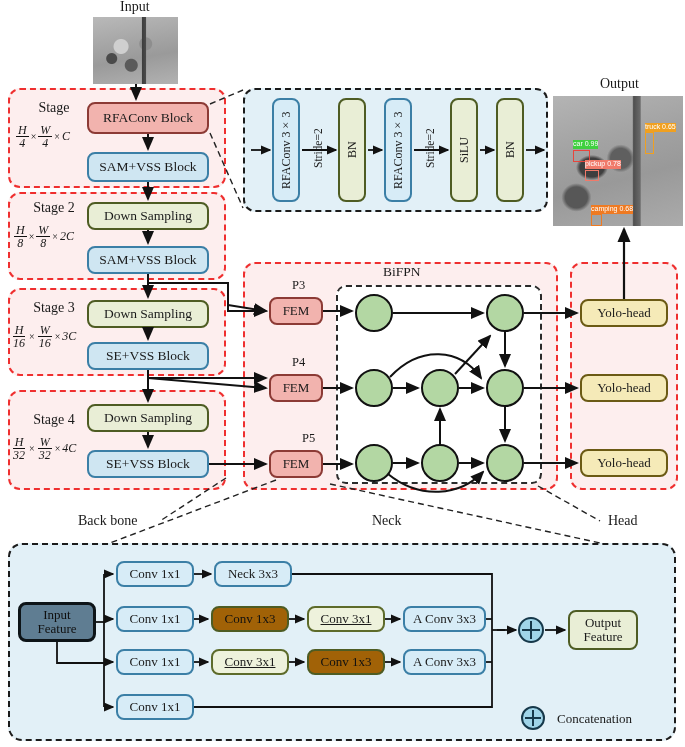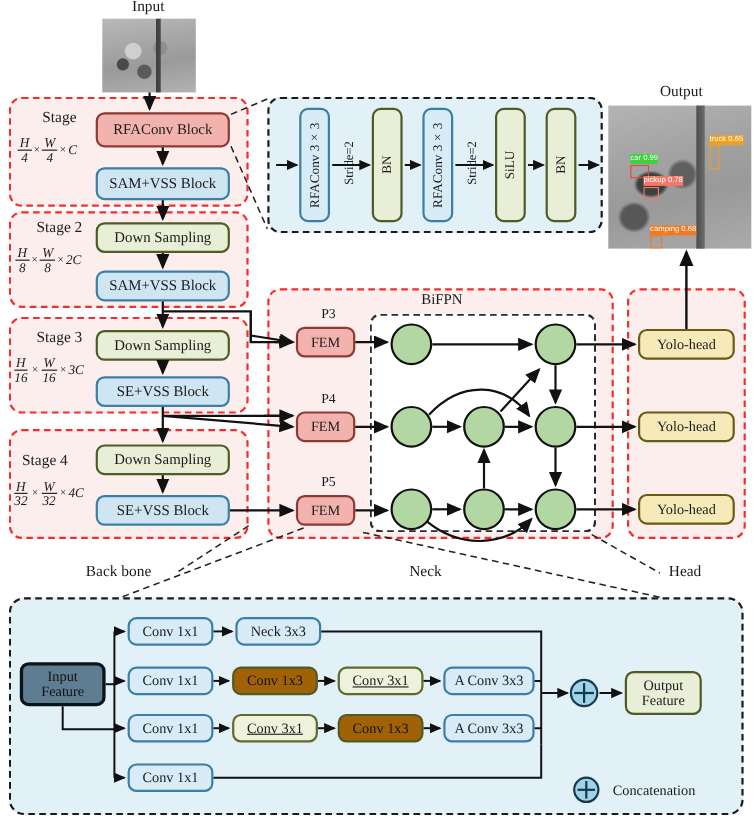--- a/index.html
+++ b/index.html
@@ -144,21 +144,21 @@
   <span class="frac">
       <span class="num it">W</span>
       <span class="den">16</span>
     </span>
   <span class="op">×</span>
     <span class="it">3C</span>
 </div>
 <div class="blk blk-olive" style="left:87px;top:300px;width:122px;height:28px;font-size:13.5px;">Down Sampling</div>
 <div class="blk blk-blue" style="left:87px;top:342px;width:122px;height:28px;font-size:13.5px;">SE+VSS Block</div>
 
-<div class="lbl" style="left:20px;top:412px;width:68px;text-align:left;font-size:14px;">Stage 4</div>
+<div class="lbl" style="left:20px;top:412px;width:68px;text-align:center;font-size:14px;">Stage 4</div>
 <div class="mathline" style="position:absolute;left:11px;top:436px;">
   <span class="frac">
       <span class="num it">H</span>
       <span class="den">32</span>
     </span>
   <span class="op">×</span>
   <span class="frac">
       <span class="num it">W</span>
       <span class="den">32</span>
     </span>
@@ -210,21 +210,21 @@
 <div class="blk blk-red" style="left:269px;top:297px;width:54px;height:28px;font-size:13px;">FEM</div>
 <div class="node" style="left:355px;top:294px;width:38px;height:38px;"></div>
 <div class="node" style="left:486px;top:294px;width:38px;height:38px;"></div>
 
 <div class="lbl" style="left:292px;top:355px;font-size:12.5px;">P4</div>
 <div class="blk blk-red" style="left:269px;top:374px;width:54px;height:28px;font-size:13px;">FEM</div>
 <div class="node" style="left:355px;top:369px;width:38px;height:38px;"></div>
 <div class="node" style="left:421px;top:369px;width:38px;height:38px;"></div>
 <div class="node" style="left:486px;top:369px;width:38px;height:38px;"></div>
 
-<div class="lbl" style="left:292px;top:431px;font-size:12.5px;">P5</div>
+<div class="lbl" style="left:302px;top:431px;font-size:12.5px;">P5</div>
 <div class="blk blk-red" style="left:269px;top:450px;width:54px;height:28px;font-size:13px;">FEM</div>
 <div class="node" style="left:355px;top:444px;width:38px;height:38px;"></div>
 <div class="node" style="left:421px;top:444px;width:38px;height:38px;"></div>
 <div class="node" style="left:486px;top:444px;width:38px;height:38px;"></div>
 
 <div class="region-red" style="left:570px;top:262px;width:108px;height:228px;"></div>
 <div class="blk blk-gold" style="left:580px;top:299px;width:88px;height:28px;font-size:13px;">Yolo-head</div>
 <div class="blk blk-gold" style="left:580px;top:374px;width:88px;height:28px;font-size:13px;">Yolo-head</div>
 <div class="blk blk-gold" style="left:580px;top:449px;width:88px;height:28px;font-size:13px;">Yolo-head</div>
 

